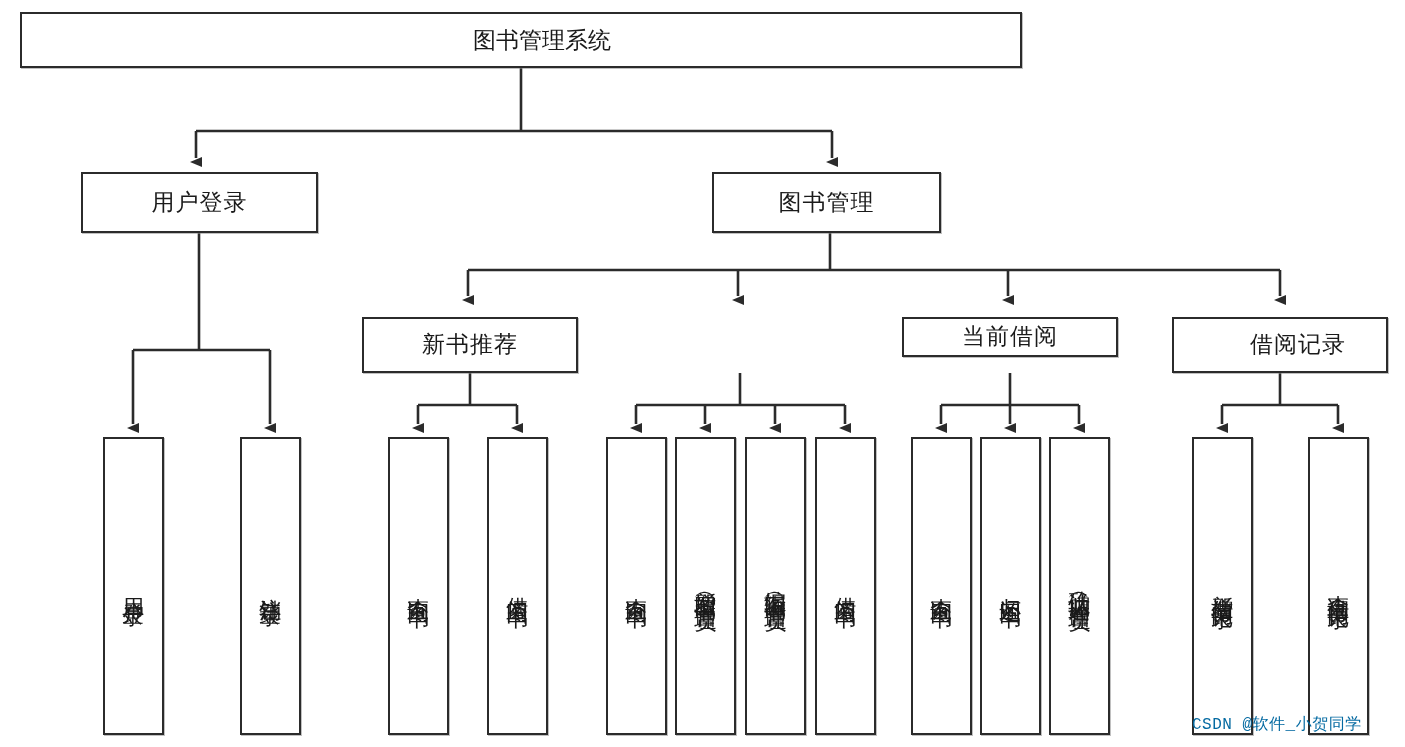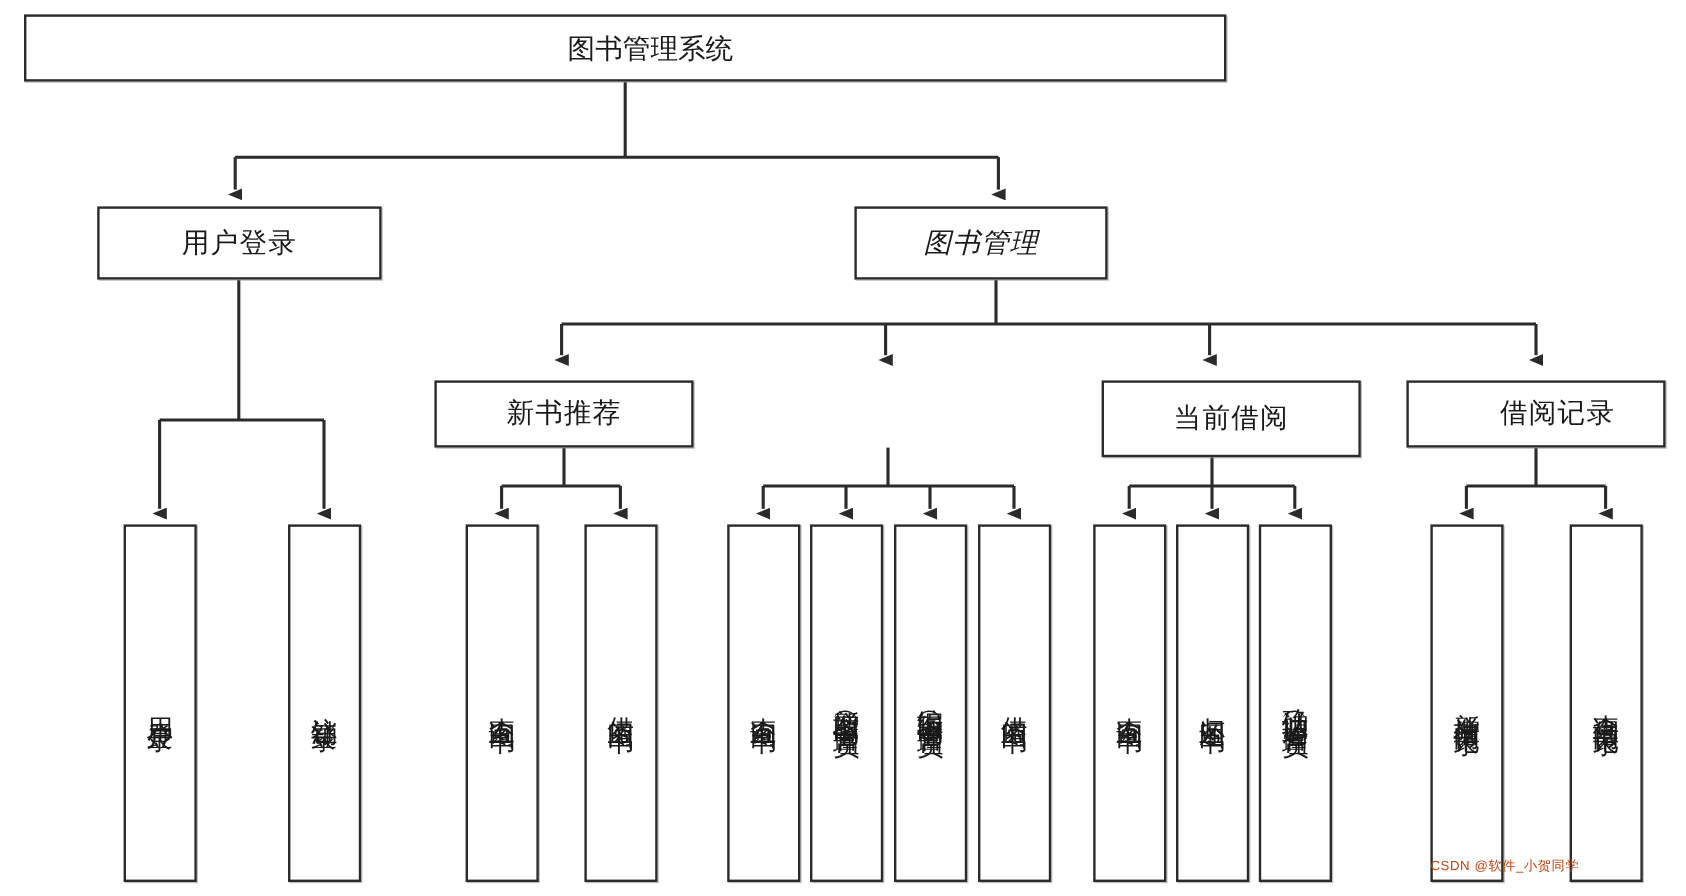--- a/index.html
+++ b/index.html
@@ -56,25 +56,26 @@
     text-align: center;
   }
   .node.vert .vtext {
     writing-mode: vertical-rl;
     text-orientation: upright;
     white-space: normal;
     max-height: 100%;
   }
   .watermark {
     position: absolute;
-    font-size: 11px;
-    color: #c2410c;
+    font-size: 16px;
+    color: #0369a1;
     letter-spacing: 0.5px;
     white-space: nowrap;
     user-select: none;
+    font-family: Liberation Mono, monospace;
   }
 </style>
 </head>
 <body>
 
 <div id="canvas">
 
   <svg id="wires" viewBox="0 0 1405 747" width="1405" height="747" xmlns="http://www.w3.org/2000/svg">
     <defs>
       <marker id="arr" markerWidth="10" markerHeight="12" refX="1" refY="6" orient="auto" markerUnits="userSpaceOnUse">
@@ -125,28 +126,28 @@
     </g>
   </svg>
 
   <div class="node root" style="left:20px; top:12px; width:1002px; height:56px;">
     <span>图书管理系统</span>
   </div>
 
   <div class="node horiz" style="left:81px; top:172px; width:237px; height:61px;">
     <span>用户登录</span>
   </div>
-  <div class="node horiz" style="left:712px; top:172px; width:211px; height:61px;font-style:italic;">
+  <div class="node horiz" style="left:712px; top:172px; width:229px; height:61px;">
     <span>图书管理</span>
   </div>
 
   <div class="node horiz" style="left:362px; top:317px; width:216px; height:56px;">
     <span>新书推荐</span>
   </div>
-  <div class="node horiz" style="left:902px; top:317px; width:216px; height:64px;margin-left:16px;">
+  <div class="node horiz" style="left:902px; top:317px; width:216px; height:40px;">
     <span>当前借阅</span>
   </div>
   <div class="node horiz" style="left:1172px; top:317px; width:216px; height:56px;padding-left:36px;">
     <span>借阅记录</span>
   </div>
 
   <div class="node vert" style="left:103px; top:437px; width:61px; height:298px;">
     <span class="vtext">用户登录</span>
   </div>
   <div class="node vert" style="left:240px; top:437px; width:61px; height:298px;">

